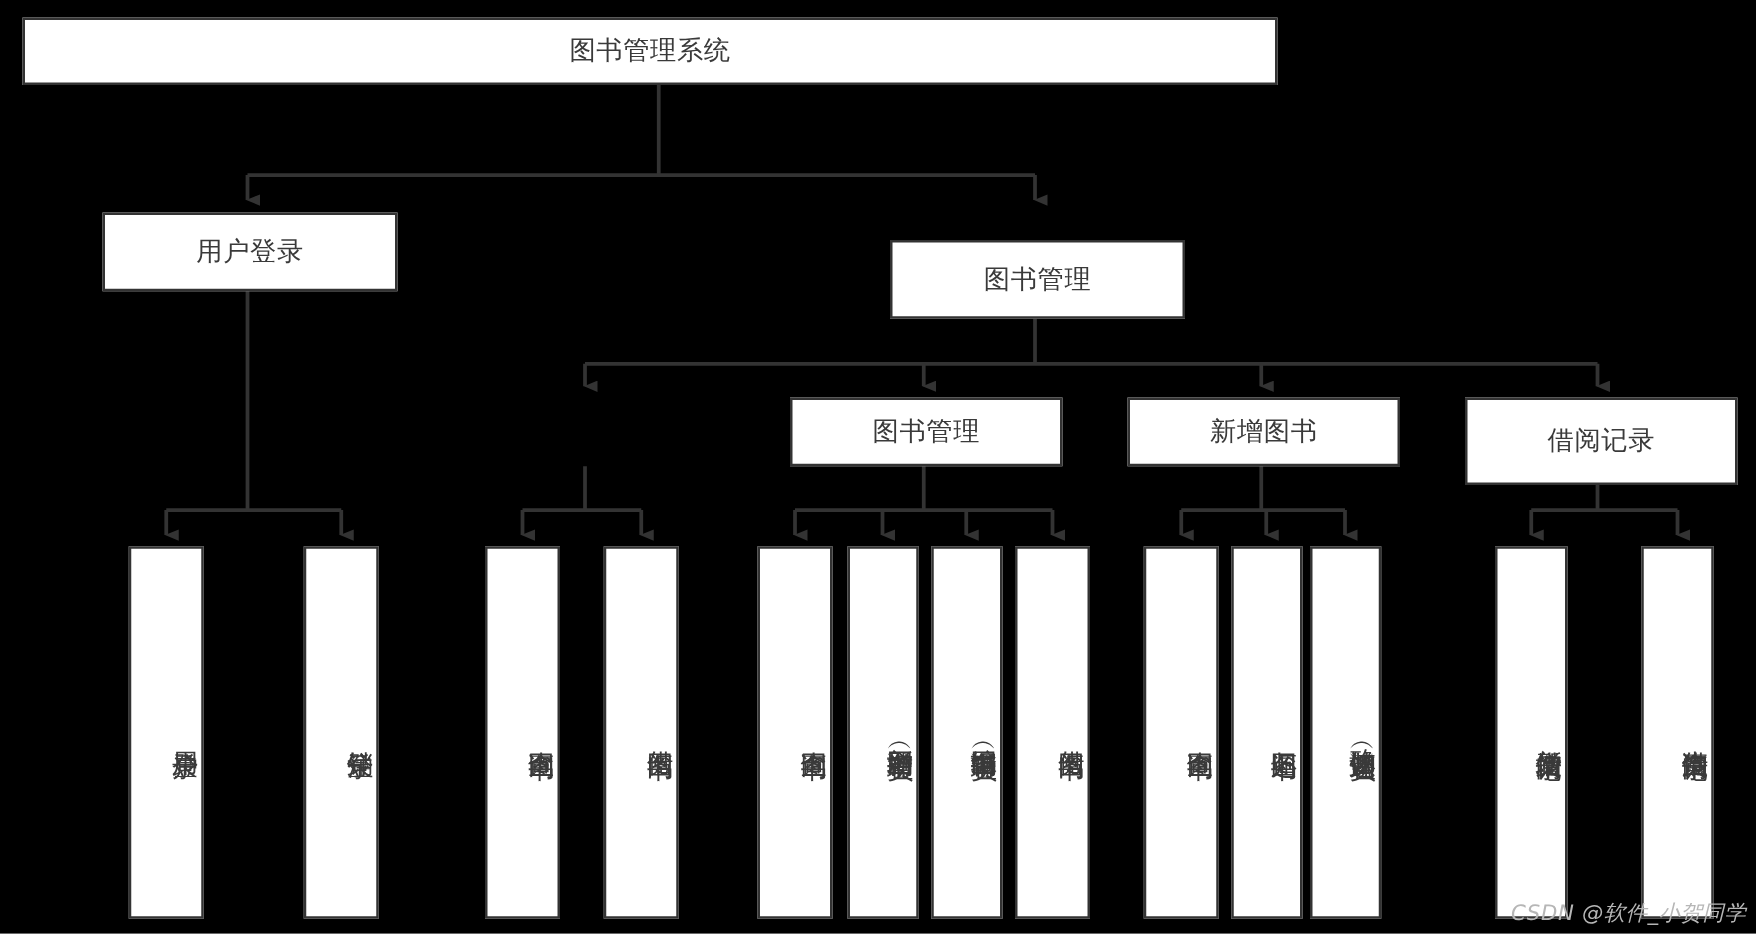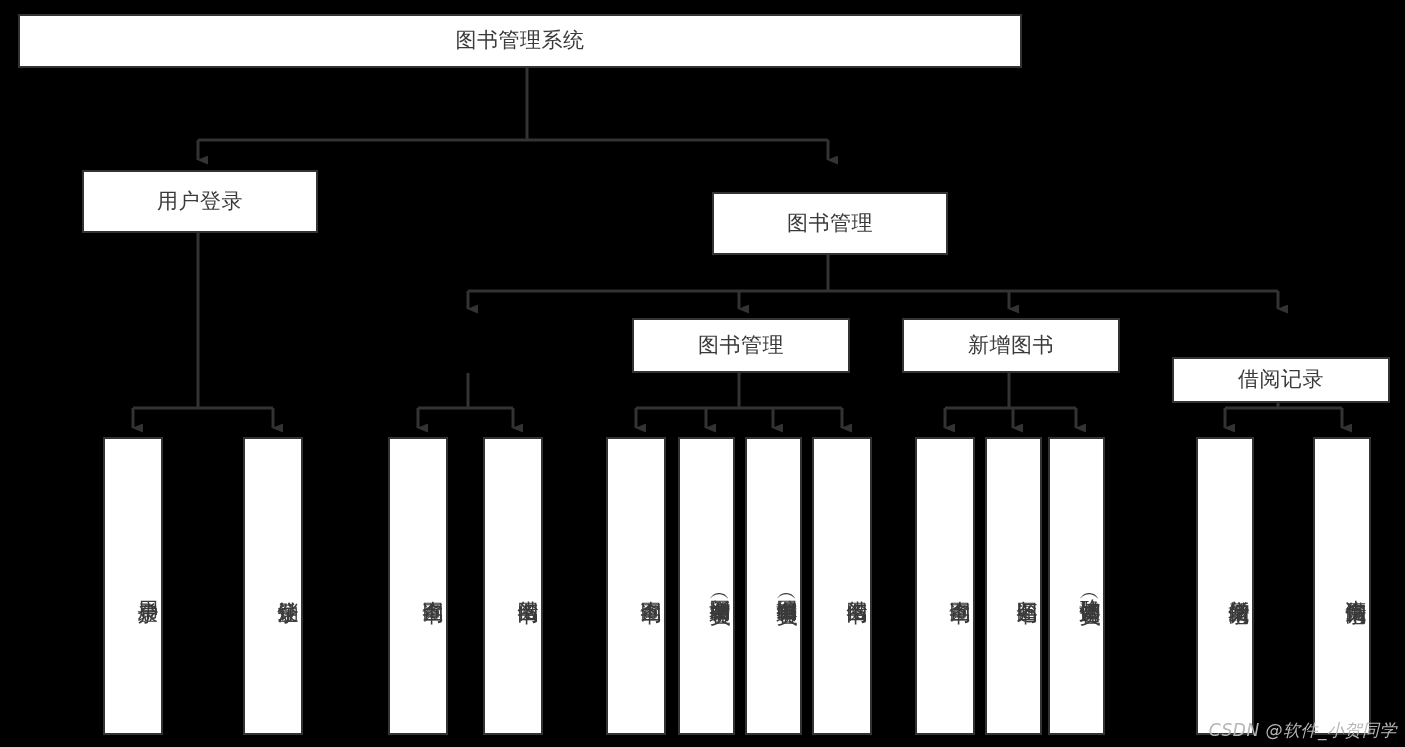--- a/index.html
+++ b/index.html
@@ -136,21 +136,21 @@
   <div class="node horiz" style="left:712px; top:170px; width:236px; height:63px;margin-top:22px;">
     <span>图书管理</span>
   </div>
 
   <div class="node horiz" style="left:632px; top:318px; width:218px; height:55px;">
     <span>图书管理</span>
   </div>
   <div class="node horiz" style="left:902px; top:318px; width:218px; height:55px;">
     <span>新增图书</span>
   </div>
-  <div class="node horiz" style="left:1172px; top:318px; width:218px; height:46px;margin-top:39px;">
+  <div class="node horiz" style="left:1172px; top:318px; width:218px; height:70px;">
     <span>借阅记录</span>
   </div>
 
   <div class="node vert" style="left:103px; top:437px; width:60px; height:298px;">
     <span class="vtext">用户登录</span>
   </div>
   <div class="node vert" style="left:243px; top:437px; width:60px; height:298px;">
     <span class="vtext">注销登录</span>
   </div>
   <div class="node vert" style="left:388px; top:437px; width:60px; height:298px;">

